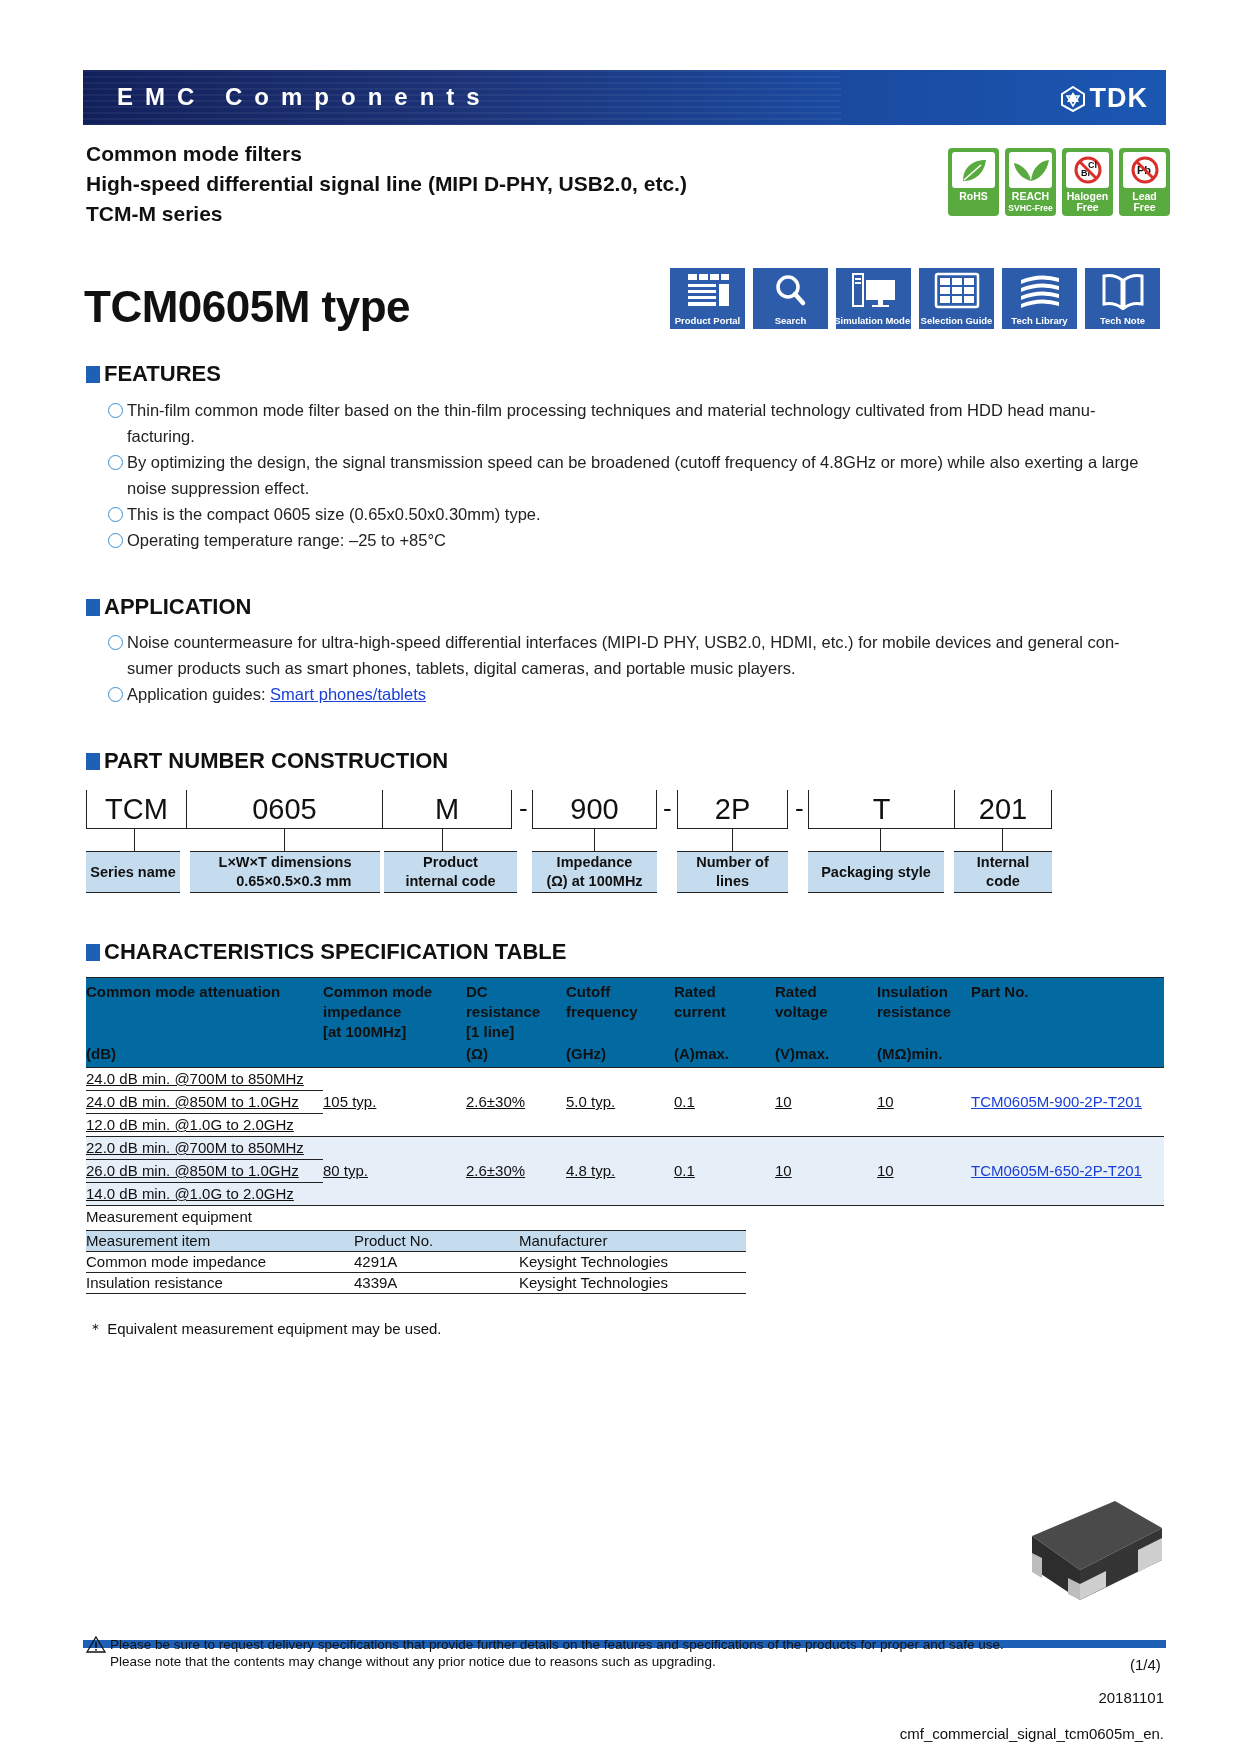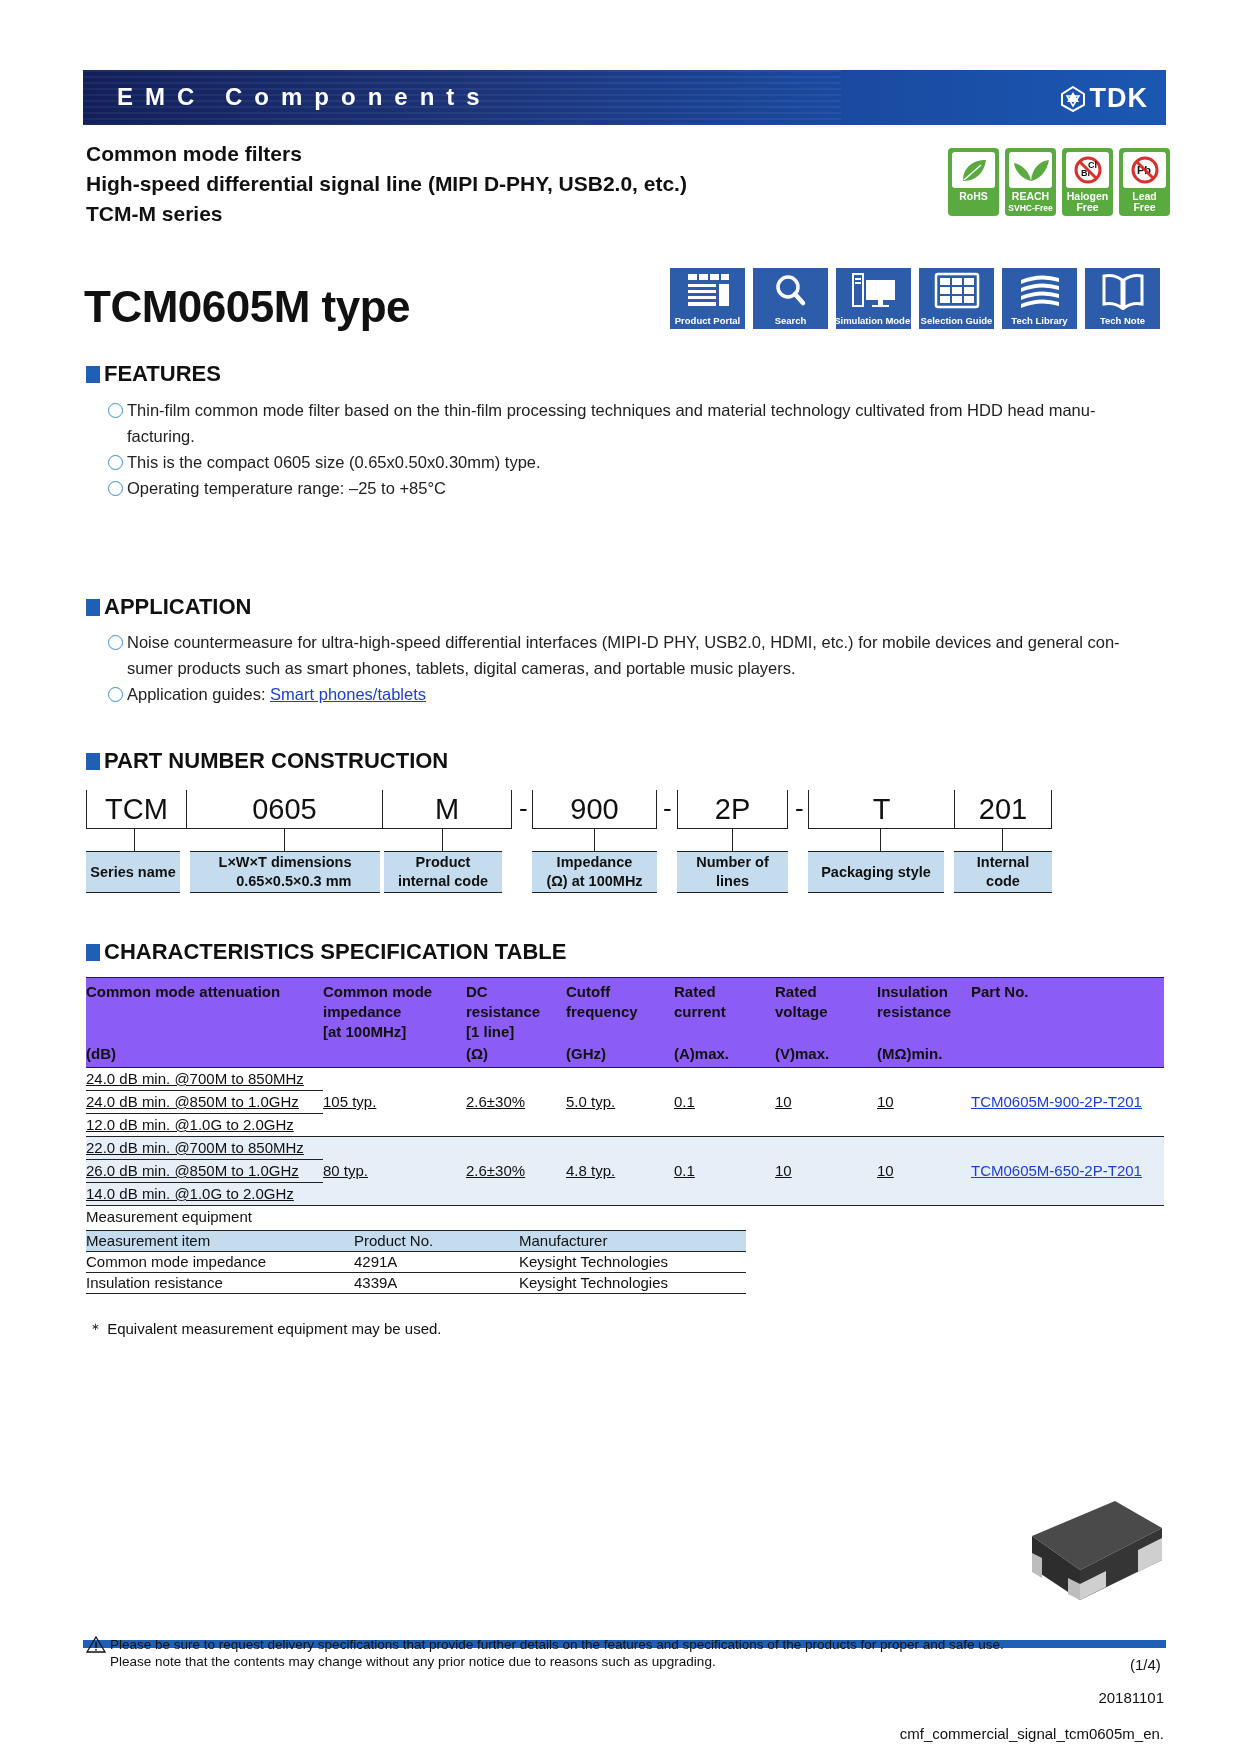--- a/index.html
+++ b/index.html
@@ -45,21 +45,21 @@
   .pn { left: 86px; top: 790px; width: 1000px; height: 105px; }
   .pn-box { position:absolute; top:0; height: 38px; border-left: 1px solid #222; font-size: 29px; text-align:center; line-height: 38px; }
   .pn-box.end { border-right: 1px solid #222; }
   .pn-base { position:absolute; top: 38px; height:1px; background:#222; }
   .pn-dash { position:absolute; top: 0; font-size: 26px; line-height: 36px; }
   .pn-tick { position:absolute; top: 38px; width:1px; height: 23px; background:#222; }
   .pn-lbl { position:absolute; top: 61px; height: 42px; background:#c5dcef; border-top:1.5px solid #222; border-bottom:1.5px solid #222; font-weight:bold; font-size: 14.5px; line-height: 19px; text-align:center; display:flex; align-items:center; justify-content:center; }
 
   
   .spec { left: 86px; top: 977px; width: 1078px; border-collapse: collapse; font-size: 15px; }
-  .spec th { background: #8b5cf6; font-weight:bold; text-align:left; vertical-align:top; padding: 4px 0 0 0; line-height: 20px; }
+  .spec th { background: #0369a1; font-weight:bold; text-align:left; vertical-align:top; padding: 4px 0 0 0; line-height: 20px; }
   .spec thead tr.top th { border-top: 1.5px solid #222; }
   .spec thead tr.units th { padding-top: 2px; padding-bottom: 3px; border-bottom:1.5px solid #222; }
   .spec td { font-size: 15px; line-height: 20px; vertical-align: middle; text-decoration: underline; }
   .spec .att { padding: 1px 0; }
   .spec .att.ul { border-bottom: 1px solid #222; }
   .spec tr.g1 td { background:#fff; }
   .spec tr.g2 td { background:#e6eef8; }
   .spec tr.lastrow td { border-bottom: 1.5px solid #222; }
   .spec tr.g1end td { border-bottom: 1.5px solid #222; }
 
@@ -207,20 +207,21 @@
     <span class="tl">Tech Note</span>
   </div>
 </div>
 
 <div class="abs sec" style="top:361px;">
   <span class="sq"></span>
   <span>FEATURES</span>
 </div>
 <div class="abs bullets" style="top:397px;">
   <div class="b">Thin-film common mode filter based on the thin-film processing techniques and material technology cultivated from HDD head manu-facturing.</div>
+  <div class="b">By optimizing the design, the signal transmission speed can be broadened (cutoff frequency of 4.8GHz or more) while also exerting a large noise suppression effect.</div>
   <div class="b">This is the compact 0605 size (0.65x0.50x0.30mm) type.</div>
   <div class="b">Operating temperature range: –25 to +85°C</div>
 </div>
 
 <div class="abs sec" style="top:594px;">
   <span class="sq"></span>
   <span>APPLICATION</span>
 </div>
 <div class="abs bullets" style="top:629px;">
   <div class="b">Noise countermeasure for ultra-high-speed differential interfaces (MIPI-D PHY, USB2.0, HDMI, etc.) for mobile devices and general con-sumer products such as smart phones, tablets, digital cameras, and portable music players.</div>
@@ -260,21 +261,21 @@
   <div class="pn-tick" style="left:646px;"></div>
   <div class="pn-tick" style="left:794px;"></div>
   <div class="pn-tick" style="left:916px;"></div>
 
   <div class="pn-lbl" style="left:0;width:94px;">
       <span>Series name</span>
     </div>
   <div class="pn-lbl" style="left:104px;width:190px;text-align:right;">
       <div><span>L×W×T dimensions</span><br><span>0.65×0.5×0.3 mm</span></div>
     </div>
-  <div class="pn-lbl" style="left:298px;width:118px;">
+  <div class="pn-lbl" style="left:298px;width:133px;">
       <div><span>Product</span><br><span>internal code</span></div>
     </div>
   <div class="pn-lbl" style="left:446px;width:125px;">
       <div><span>Impedance</span><br><span>(Ω) at 100MHz</span></div>
     </div>
   <div class="pn-lbl" style="left:591px;width:111px;">
       <div><span>Number of</span><br><span>lines</span></div>
     </div>
   <div class="pn-lbl" style="left:722px;width:136px;">
       <span>Packaging style</span>

